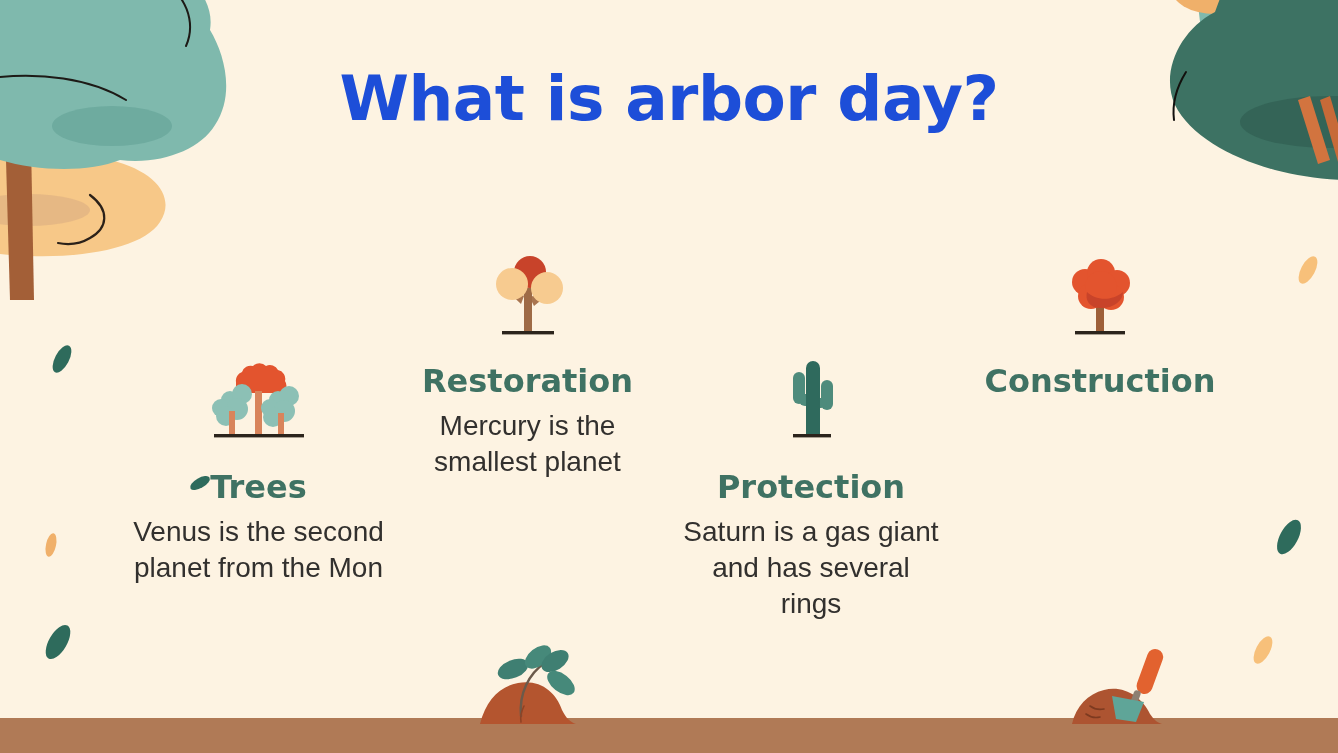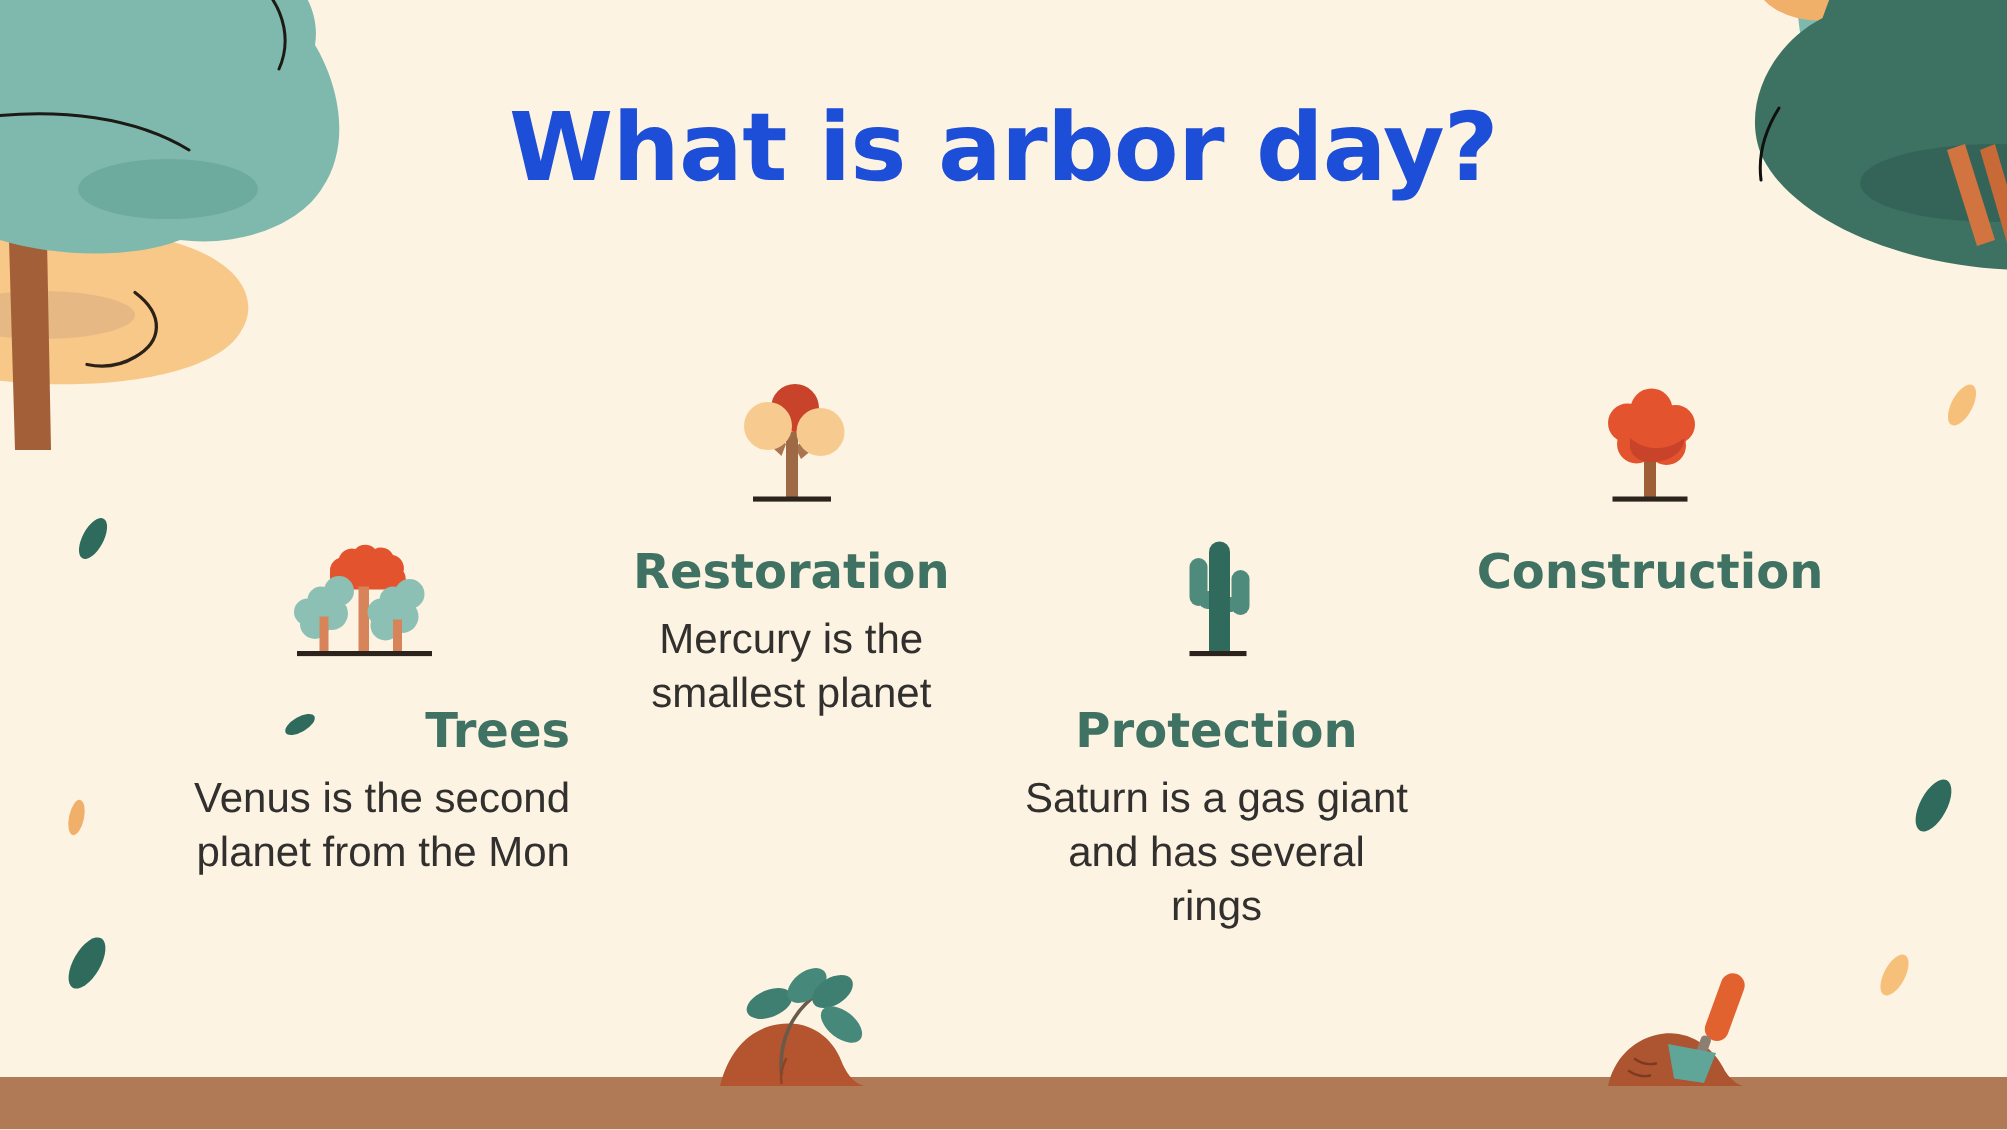--- a/index.html
+++ b/index.html
@@ -53,21 +53,21 @@
     line-height: 1.1;
   }
   .feature-desc {
     font-family: "Liberation Sans", sans-serif;
     font-size: 28px;
     color: #32302e;
     margin: 9px 0 0 0;
     line-height: 1.28;
     white-space: pre-line;
   }
-  #feature-trees   { left: 105px; top: 356px; width: 275px; text-align: right; }
+  #feature-trees   { left: 121px; top: 356px; width: 275px; }
   #feature-restoration { left: 400px; top: 252px; width: 255px; }
   #feature-protection  { left: 680px; top: 356px; width: 262px; }
   #feature-construction{ left: 962px; top: 252px; width: 276px; }
 
   #feature-trees .feature-title,
   #feature-protection .feature-title { margin-top: 22px; }
   #feature-restoration .feature-title,
   #feature-construction .feature-title { margin-top: 18px; }
 </style>
 </head>

